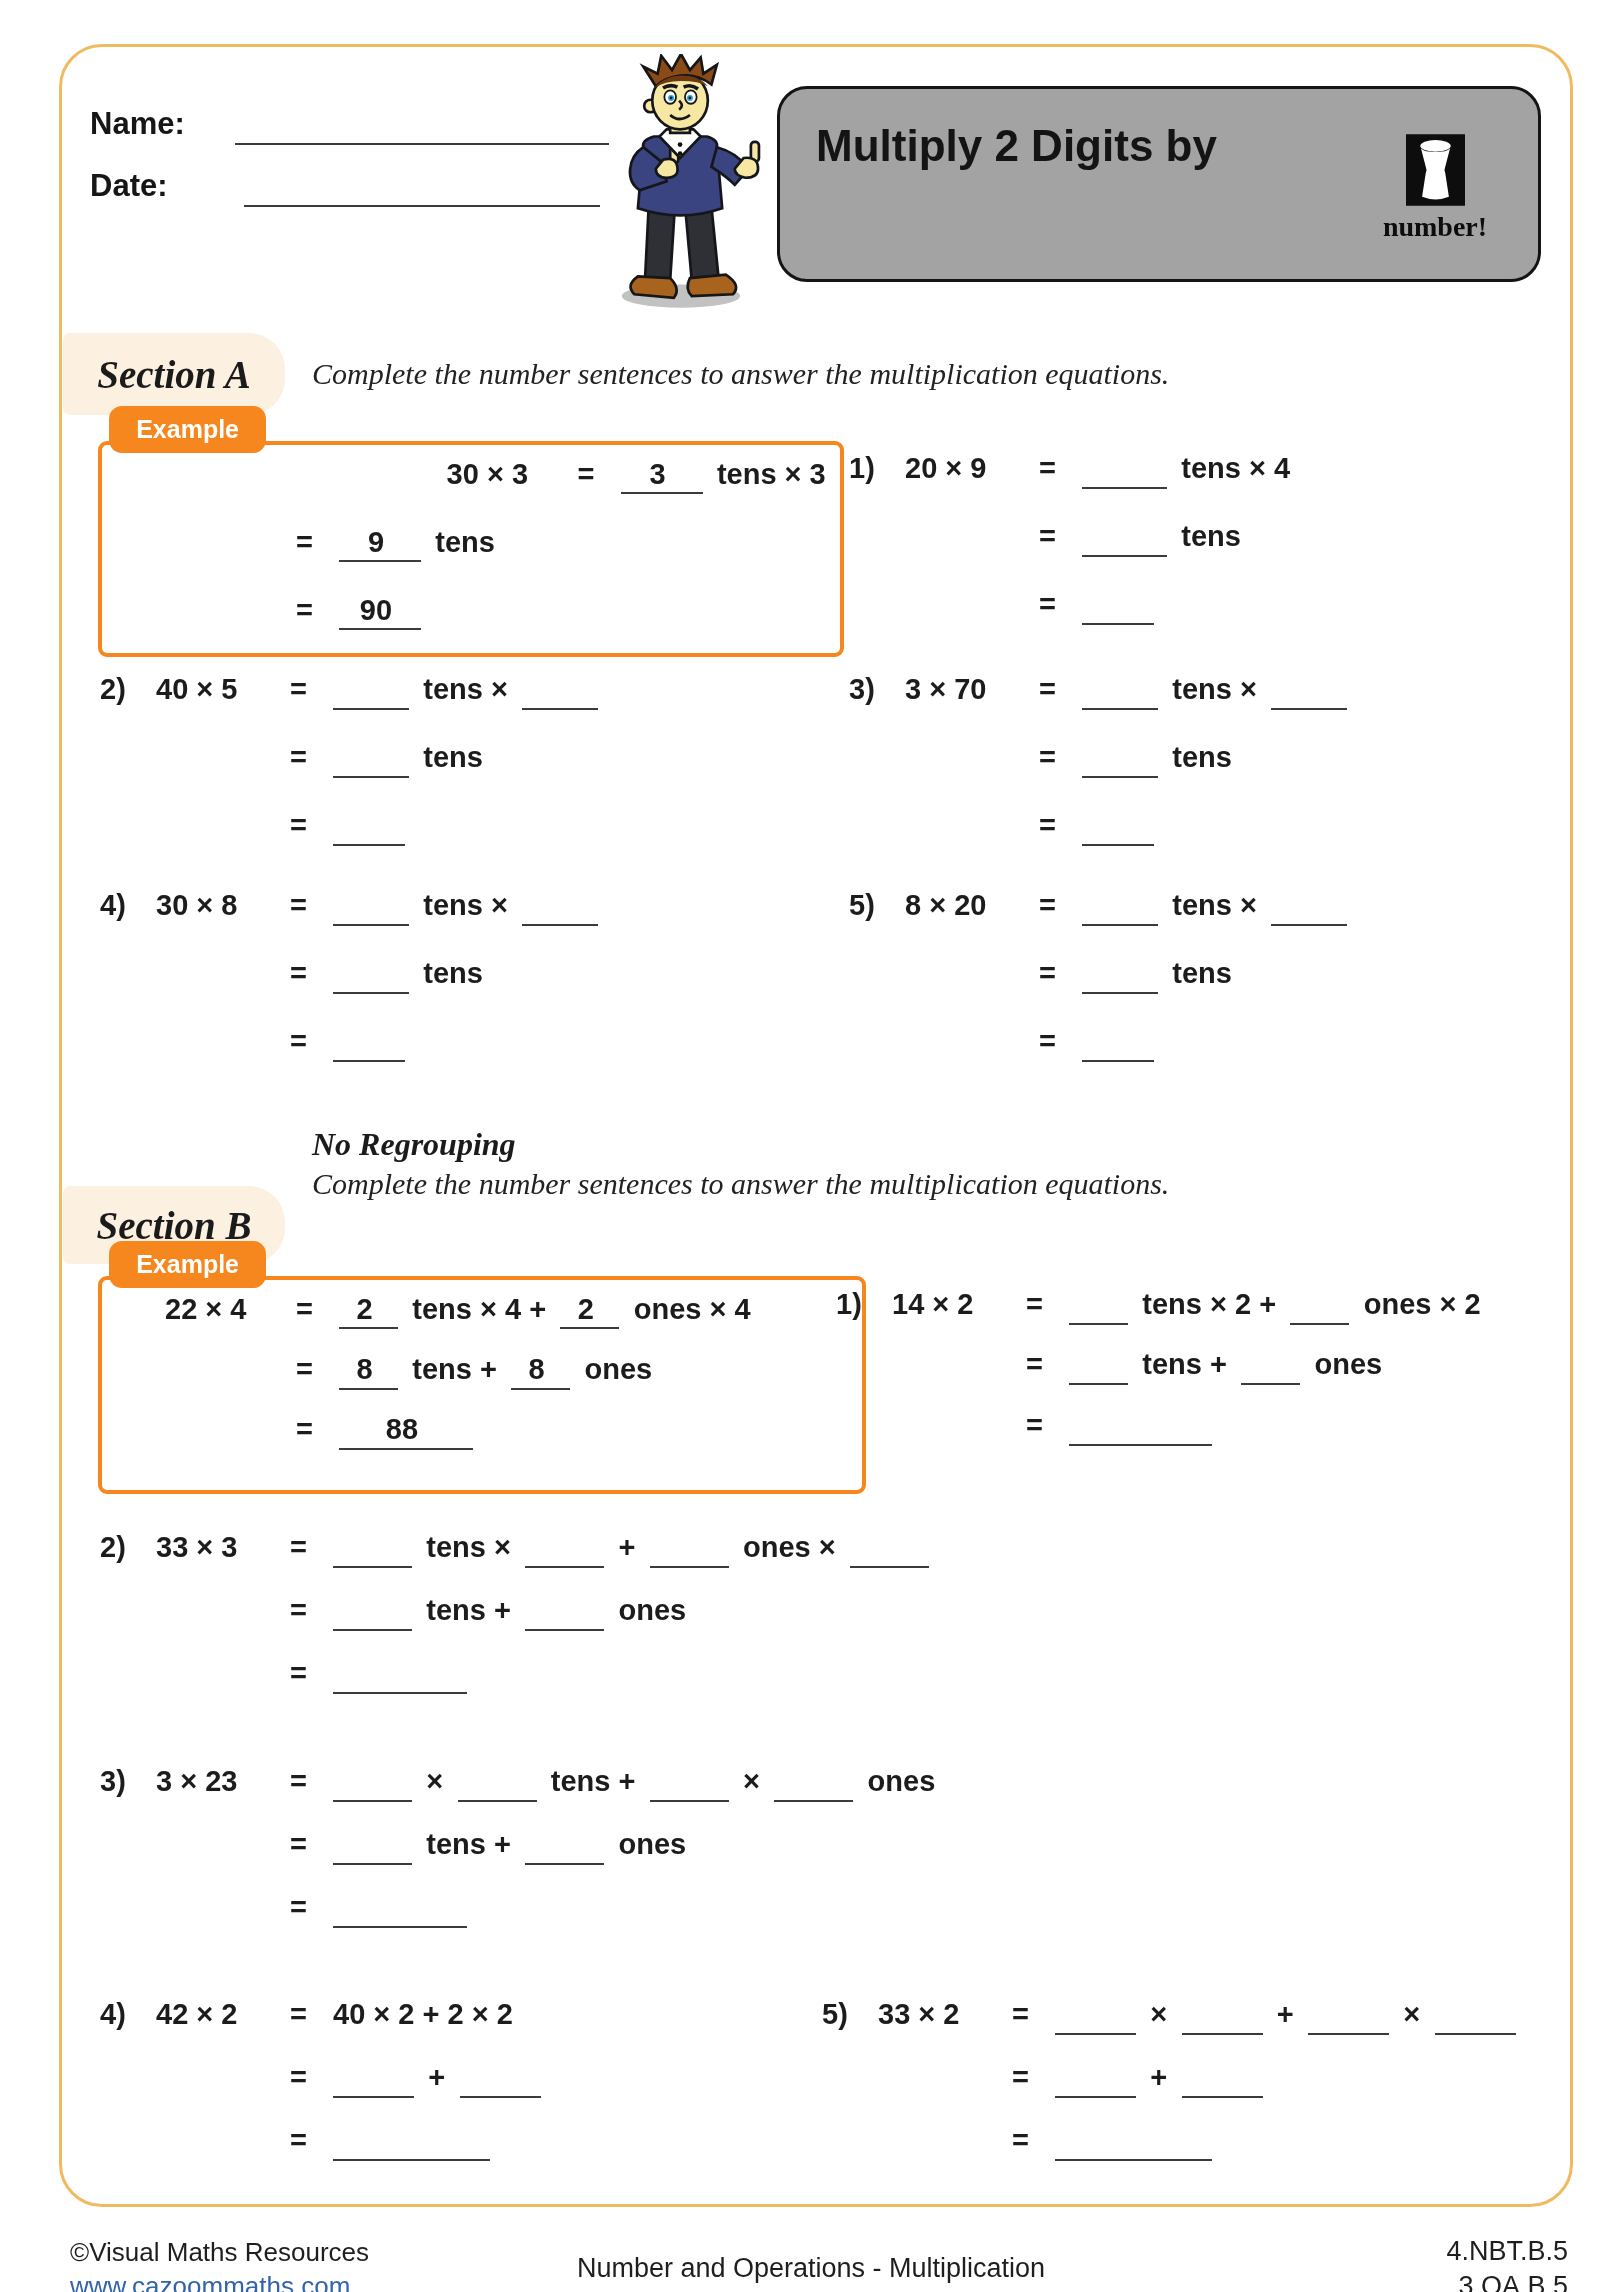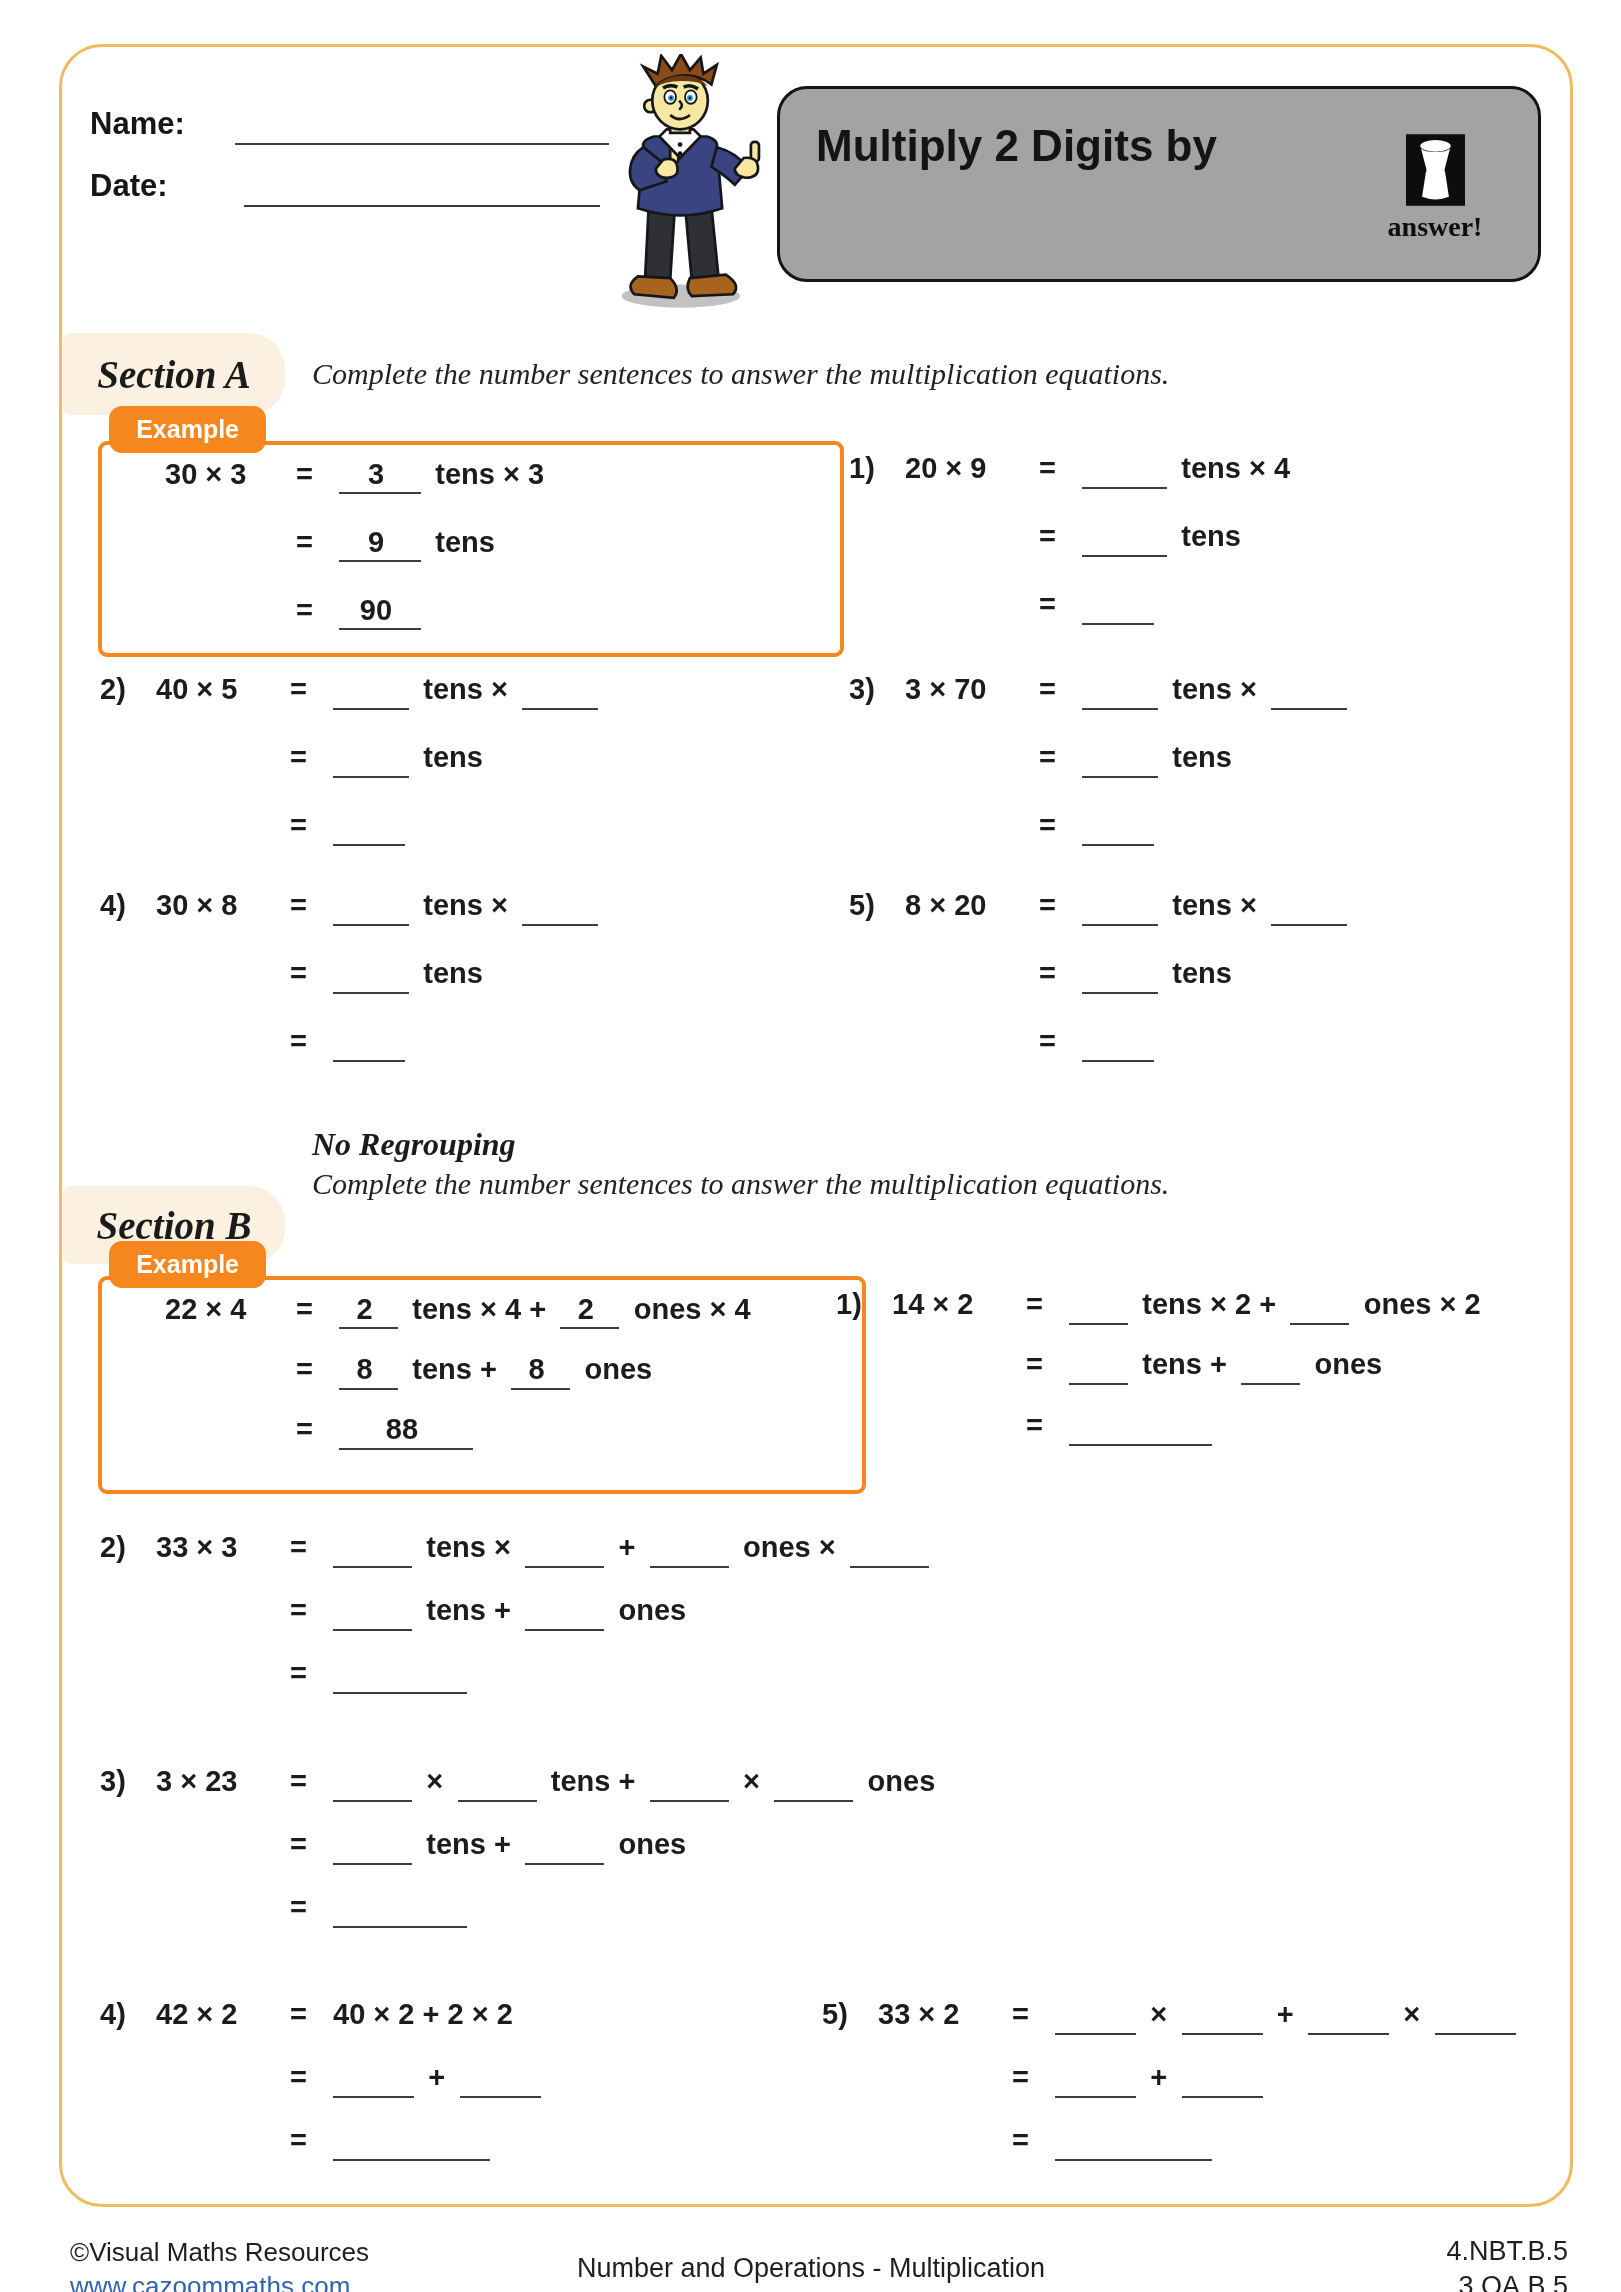--- a/index.html
+++ b/index.html
@@ -111,32 +111,32 @@
       <div>Multiply 2 Digits by</div>
     </div>
     <div class="logo">
       <span>
         <svg viewBox="0 0 66 80" width="59" height="72">
           <rect width="66" height="80" fill="#0d0d0d"></rect>
           <ellipse cx="33" cy="13" rx="17" ry="6.5" fill="#ffffff"></ellipse>
           <path d="M16,13 Q16,20 33,20 Q50,20 50,13 L44,36 Q42,40 44,44 L48,70 Q33,76 18,70 L22,44 Q24,40 22,36 Z" fill="#ffffff"></path>
         </svg>
       </span>
-      <div class="logo-text">answer!</div>
+      <div class="logo-text">number!</div>
     </div>
   </div>
 
   <div class="banner banner-a">
     <span class="sec-label">Section A</span>
   </div>
   <span class="instr instr-a">Complete the number sentences to answer the multiplication equations.</span>
 
   <div class="exbox exbox-a sbx">
     <div class="extab">Example</div>
-    <div class="line" style="margin-bottom:30px;">
+    <div class="line" style="margin-bottom:30px;justify-content:flex-end;">
       <span class="head">30 × 3</span>
       <span class="eqc">=</span>
       <span class="bl w92">3</span>
       <span class="w">tens × 3</span>
     </div>
     <div class="line" style="margin-bottom:30px;">
       <span class="ind-ex"></span>
       <span class="eqc">=</span>
       <span class="bl w92">9</span>
       <span class="w">tens</span>

